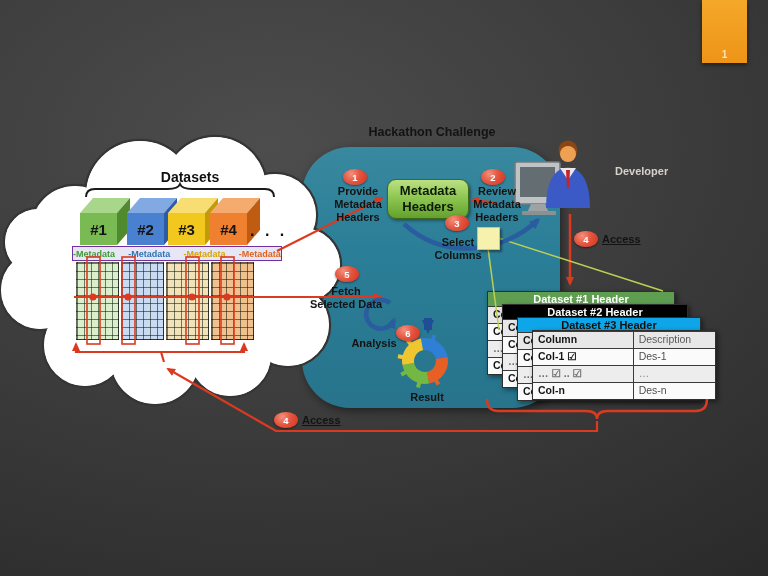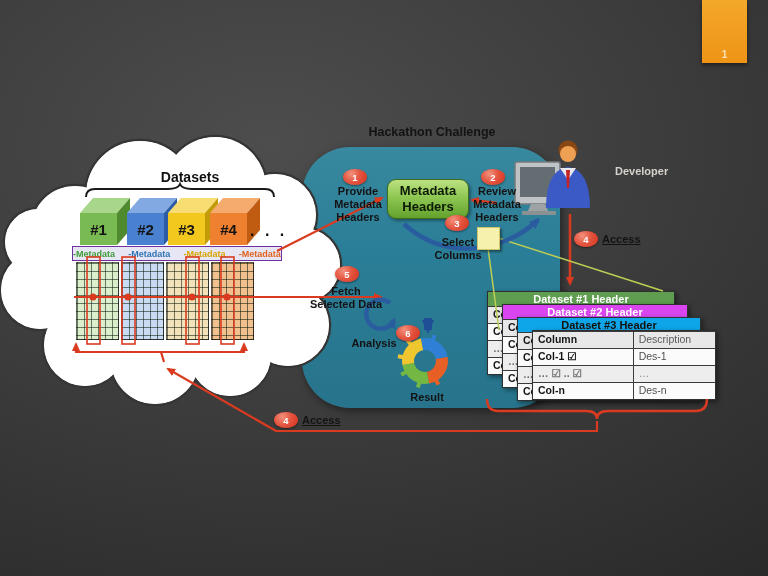--- a/index.html
+++ b/index.html
@@ -56,21 +56,21 @@
     background-image:repeating-linear-gradient(to bottom, rgba(10,25,10,.55) 0 1px, transparent 1px 8px),
                      repeating-linear-gradient(to right, rgba(10,25,10,.55) 0 1px, transparent 1px 7px);}
   .g1{left:76px;background-color:#dcefcd}.g2{left:121px;background-color:#c9dbf3}
   .g3{left:166px;background-color:#f2e2ba}.g4{left:211px;background-color:#f0c18e}
 
   .sticky{left:477px;top:227px;width:21px;height:21px;background:#f6f2ad;border:1px solid #cfc76a;
     box-shadow:1.5px 1.5px 2px rgba(0,0,0,.4);}
 
   .dcard{position:absolute;border:1.4px solid #2f2f2f;background:#fbfbfb;box-shadow:2px 2px 5px rgba(0,0,0,.45);}
   .dheader{height:14px;display:flex;align-items:center;justify-content:center;font-size:11px;font-weight:700;text-decoration:underline;}
-  .dh0{background:#5f9e50;color:#fff}.dh1{background:#d946ef;color:#fff}
+  .dh0{background:#5f9e50;color:#fff}.dh1{background:#000000;color:#fff}
   .dh2{background:#0ea5e9;color:#14100a}.dh3{background:#f79646;color:#14100a}
   .trow{display:flex;height:16px;border-top:1.4px solid #3a3a3a;background:#fbfbfb;font-size:10.5px;line-height:15px;}
   .trow .c1{width:52%;border-right:1.4px solid #3a3a3a;padding-left:5px;font-weight:700;color:#161616;
     overflow:hidden;white-space:nowrap;}
   .trow .c2{flex:1;padding-left:5px;color:#4f4f4f;overflow:hidden;white-space:nowrap;}
   .th{background:#e8e8e8}.th .c2{color:#5a5a5a}
   .alt{background:#ededed}.alt .c1{color:#6f6f6f;font-weight:700}.alt .c2{color:#8a8a8a}
 </style>
 </head>
 <body>

